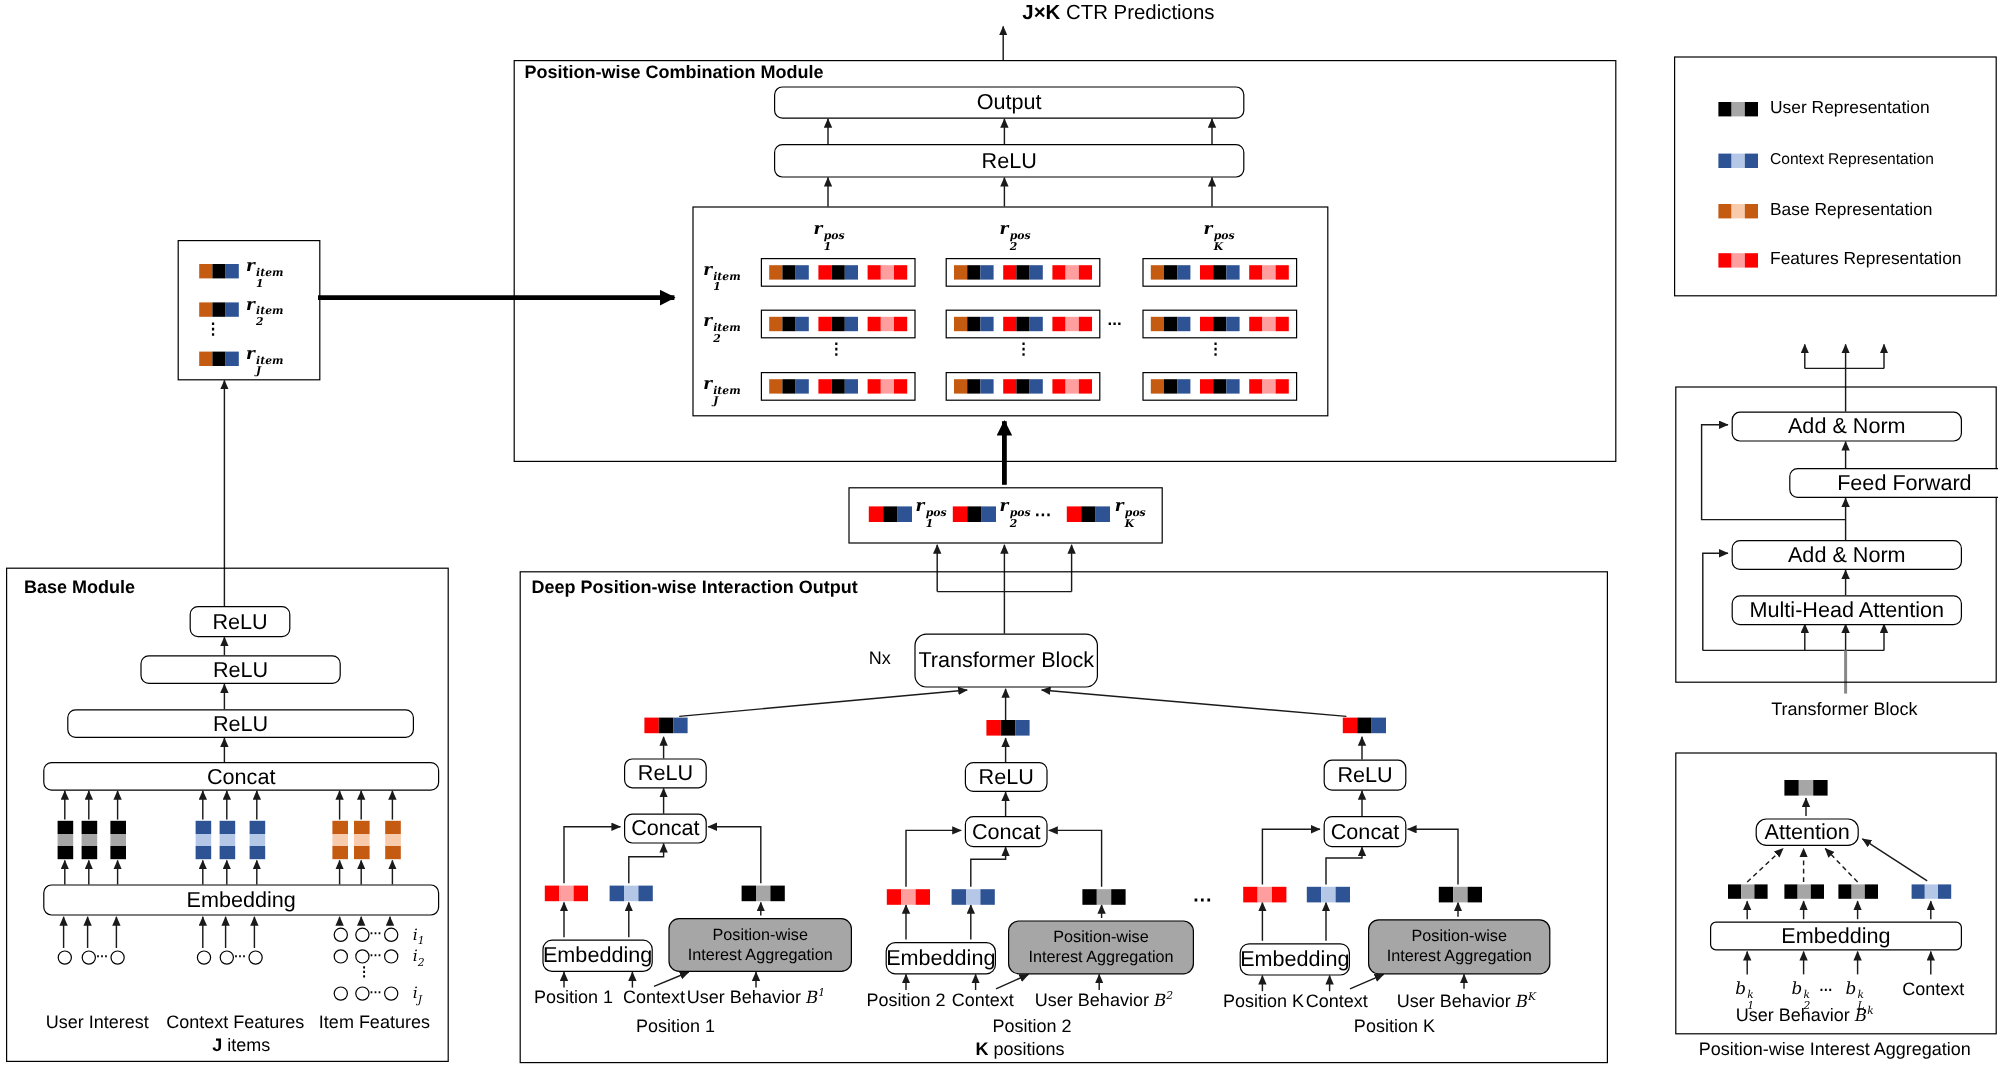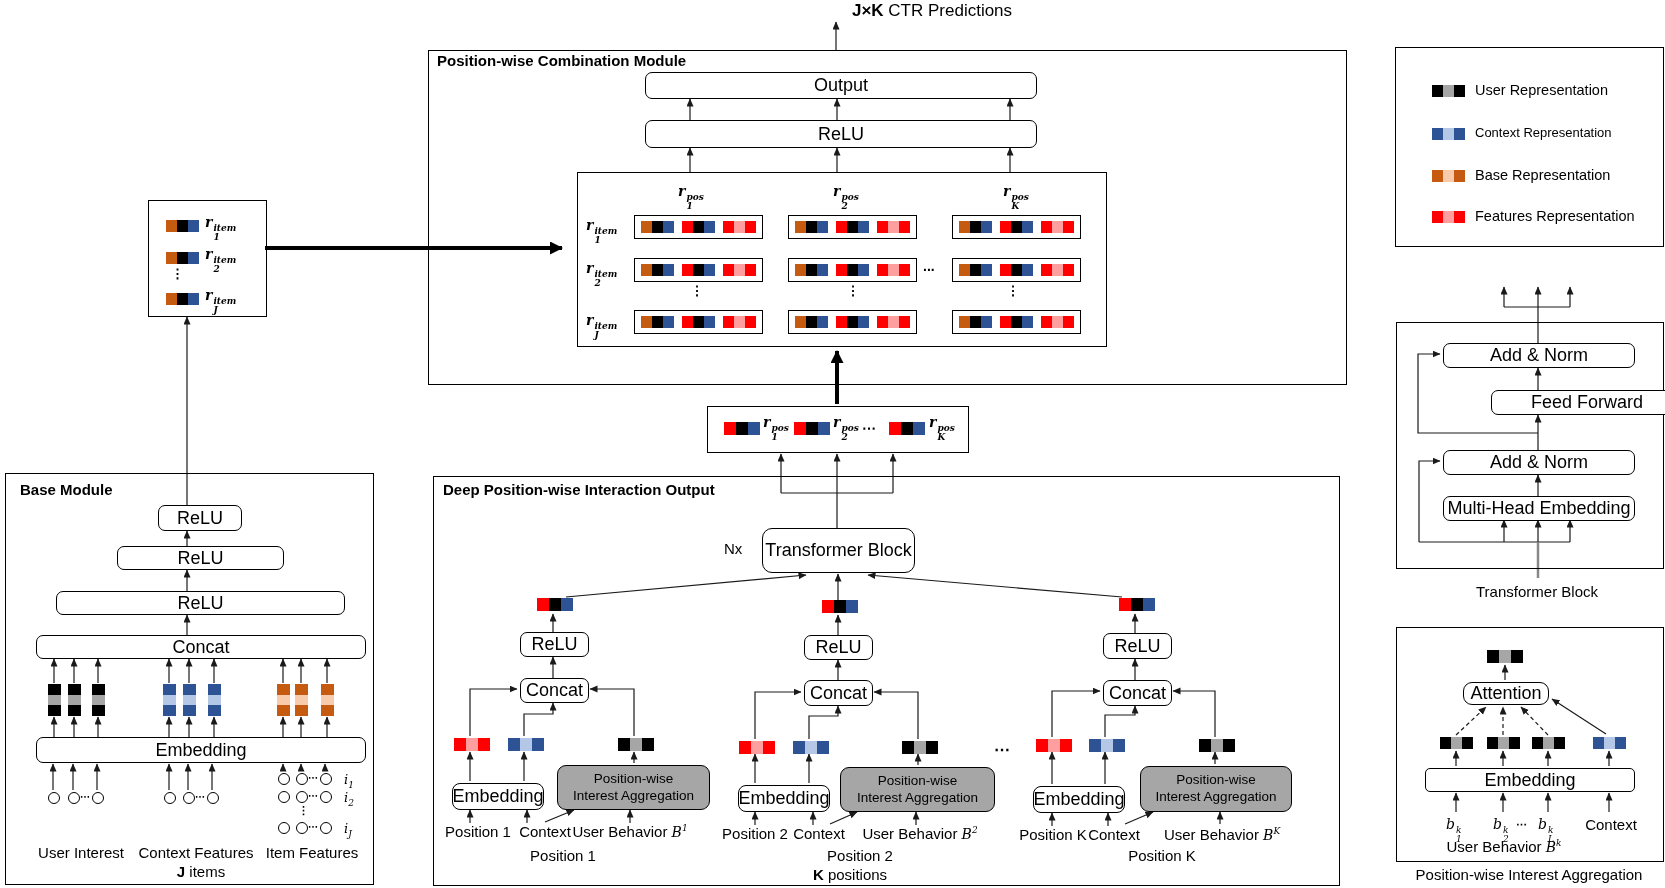--- a/index.html
+++ b/index.html
@@ -651,21 +651,21 @@
       <i class="sq c-red"></i>
       <i class="sq c-pnk"></i>
       <i class="sq c-red"></i>
     </span>
   <div class="lbl" style="left:1475px;top:208px;font-size:14.5px;">Features Representation</div>
 
   <div class="box" style="left:1396px;top:322px;width:266px;height:245px;border-width:1.2px;"></div>
   <div class="rbox" style="left:1443px;top:343px;width:190px;height:23px;">Add &amp; Norm</div>
   <div class="rbox" style="left:1491px;top:390px;width:190px;height:23px;">Feed Forward</div>
   <div class="rbox" style="left:1443px;top:450px;width:190px;height:23px;">Add &amp; Norm</div>
-  <div class="rbox" style="left:1443px;top:496px;width:190px;height:23px;">Multi-Head Embedding</div>
+  <div class="rbox" style="left:1443px;top:496px;width:190px;height:23px;">Multi-Head Attention</div>
   <div class="lbl ctr" style="left:1537px;top:583px;">Transformer Block</div>
 
   <div class="box" style="left:1396px;top:627px;width:266px;height:233px;border-width:1.2px;"></div>
   <span class="chip" style="left:1487px;top:650px;">
       <i class="sq c-blk"></i>
       <i class="sq c-gry"></i>
       <i class="sq c-blk"></i>
     </span>
   <div class="rbox" style="left:1463px;top:682px;width:84px;height:21px;border-radius:9px;">Attention</div>
   <span class="chip small" style="left:1440px;top:737px;">

